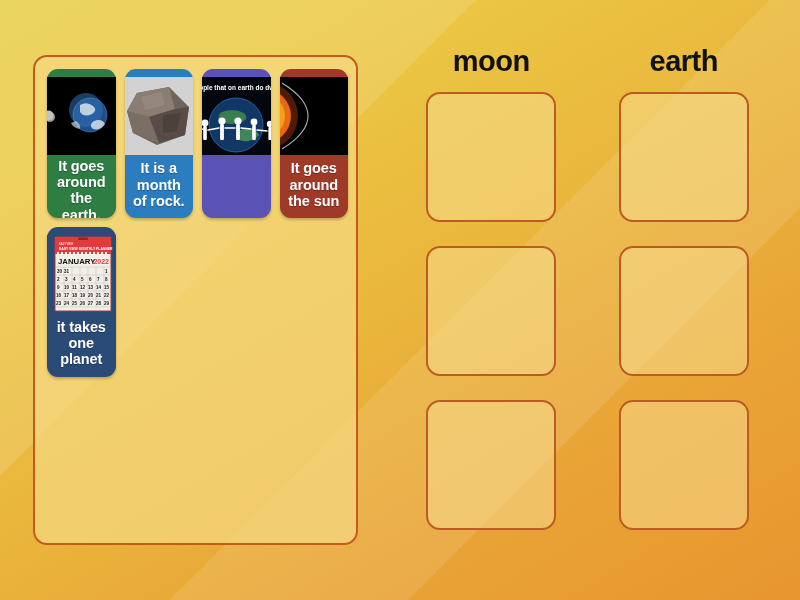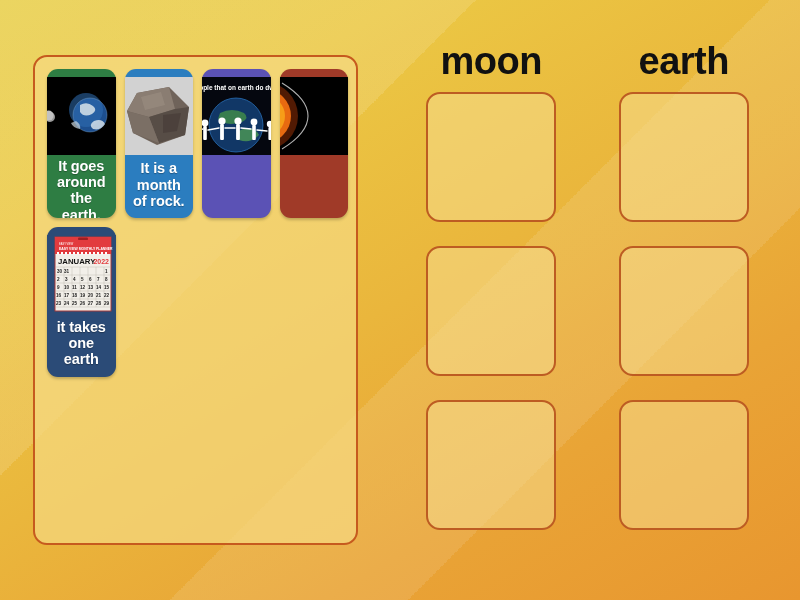--- a/index.html
+++ b/index.html
@@ -103,21 +103,21 @@
   .col-headers {
     display: flex;
     height: 62px;
   }
 
   .col-head {
     flex: 1 1 0;
     display: flex;
     align-items: center;
     justify-content: center;
-    font-size: 38px;
+    font-size: 29px;
     font-weight: bold;
     color: #111111;
     letter-spacing: -0.5px;
   }
 
   .zones {
     display: flex;
     gap: 0;
   }
 
@@ -225,20 +225,21 @@
             <circle cx="12" cy="39" r="27" fill="#e86a10"></circle>
             <circle cx="12" cy="39" r="21" fill="#f79d18"></circle>
             <circle cx="10" cy="36" r="13" fill="#ffd24a"></circle>
             <path d="M30 6 q26 16 26 33 q0 17 -26 33" fill="none" stroke="#cfcfcf" stroke-width="1.1" opacity="0.85"></path>
             <circle cx="106" cy="41" r="8" fill="#1e5796"></circle>
             <circle cx="104" cy="39" r="8" fill="#2d6fb8" opacity="0.6"></circle>
             <path d="M100 35 q6 -3 10 1 q3 3 -2 5 q-8 2 -8 -6 z" fill="#ddeaf2" opacity="0.8"></path>
             <path d="M104 45 q6 -1 7 3 q-5 4 -9 1 z" fill="#3f8a4a" opacity="0.8"></path>
           </svg>
         </div>
+        <div class="card-label">It goes around the sun</div>
       </div>
 
       <div class="card" style="background:#2b4b77">
         <div class="card-thumb" style="background:#2b4b77">
           <svg viewBox="0 0 123 78" preserveAspectRatio="none">
             <rect width="123" height="78" fill="#2b4b77"></rect>
             <rect x="35" y="2" width="56" height="74" fill="#f2efe9" stroke="#a83b3b" stroke-width="1"></rect>
             <rect x="35" y="2" width="56" height="17" fill="#e23b3e"></rect>
             <rect x="58" y="2.5" width="10" height="2.6" rx="1.2" fill="#9e1f22"></rect>
             <text x="39" y="10" font-family="Liberation Sans, sans-serif" font-size="2.6" fill="#ffffff">EASY VIEW</text>
@@ -302,21 +303,21 @@
               <text x="36" y="70">23</text>
                 <text x="44" y="70">24</text>
                 <text x="52" y="70">25</text>
                 <text x="60" y="70">26</text>
                 <text x="68" y="70">27</text>
                 <text x="76" y="70">28</text>
                 <text x="84" y="70">29</text>
             </g>
           </svg>
         </div>
-        <div class="card-label">it takes one earth</div>
+        <div class="card-label">it takes one planet</div>
       </div>
 
     </div>
   </div>
 
   <div id="board">
 
     <div class="col-headers">
       <div class="col-head">moon</div>
       <div class="col-head">earth</div>

